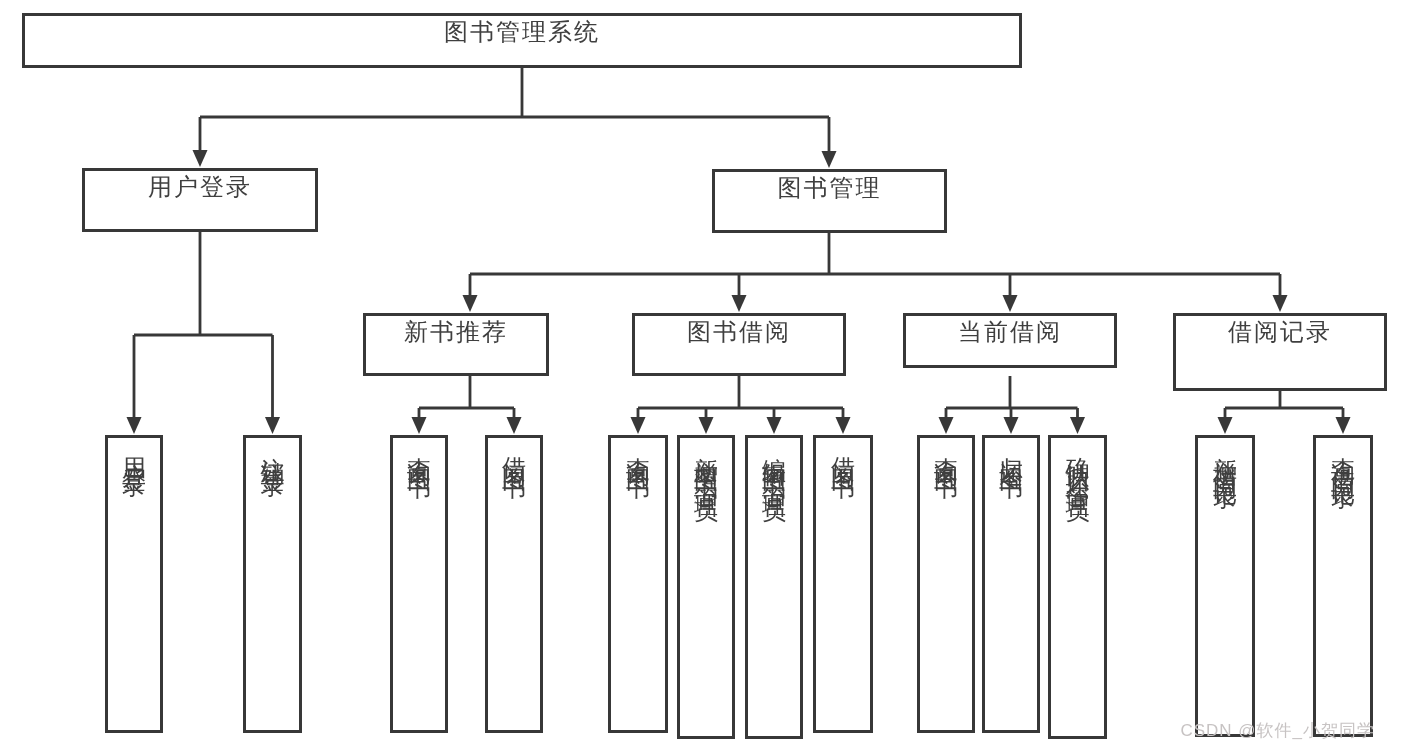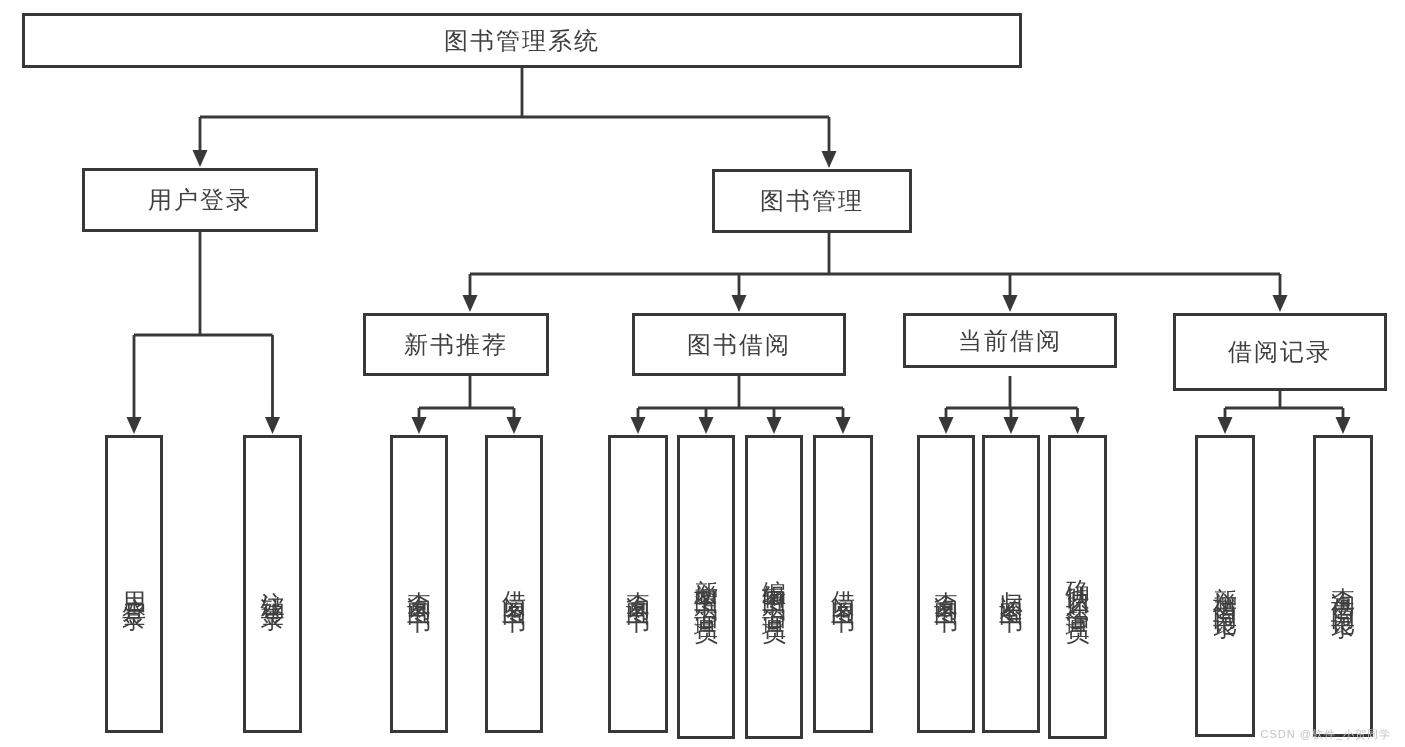--- a/index.html
+++ b/index.html
@@ -10,60 +10,60 @@
     font-family:"Liberation Sans","DejaVu Sans",sans-serif;
     overflow:hidden;
   }
   .connectors{position:absolute;left:0;top:0;pointer-events:none;}
   .box{
     position:absolute;
     box-sizing:border-box;
     border:3px solid #383838;
     background:#ffffff;
     display:flex;
-    align-items:center;
+    align-items:flex-start;
     justify-content:center;
     color:#3f3f3f;
     font-size:24px;
     text-align:center;
   }
   .hbox{letter-spacing:2px;}
   .vtext{
     writing-mode:vertical-rl;
     text-orientation:mixed;
     letter-spacing:6px;
     line-height:1;
   }
   
   .b-root   {left:22px;  top:13px;  width:1000px; height:55px;}
   .b-login2 {left:82px;  top:168px; width:236px;  height:64px;}
-  .b-mgmt   {left:712px; top:169px; width:200px;  height:64px;}
+  .b-mgmt   {left:712px; top:169px; width:235px;  height:64px;}
   .b-rec    {left:363px; top:313px; width:186px;  height:63px;}
   .b-borrow {left:632px; top:313px; width:214px;  height:63px;}
   .b-current{left:903px; top:313px; width:214px;  height:55px;}
   .b-records{left:1173px;top:313px; width:214px;  height:78px;}
   
   .l-login     {left:105px; top:435px; width:58px; height:298px;}
   .l-logout    {left:243px; top:435px; width:59px; height:298px;}
   .l-rec-query {left:390px; top:435px; width:58px; height:298px;}
   .l-rec-borrow{left:485px; top:435px; width:58px; height:298px;}
   .l-bb-query  {left:608px; top:435px; width:60px; height:298px;}
   .l-bb-add    {left:677px; top:435px; width:58px; height:304px;}
   .l-bb-edit   {left:745px; top:435px; width:58px; height:304px;}
   .l-bb-borrow {left:813px; top:435px; width:60px; height:298px;}
   .l-cb-query  {left:917px; top:435px; width:58px; height:298px;}
   .l-cb-return {left:982px; top:435px; width:58px; height:298px;}
   .l-cb-confirm{left:1048px;top:435px; width:59px; height:304px;}
   .l-br-add    {left:1195px;top:435px; width:60px; height:302px;}
   .l-br-query  {left:1313px;top:435px; width:60px; height:302px;}
   .watermark{
     position:absolute;
-    right:14px;
+    right:30px;
     bottom:5px;
-    font-size:11px;
+    font-size:17px;
     letter-spacing:1px;
     color:#c7c3c3;
   }
 </style>
 </head>
 <body>
 
 <div class="canvas">
 
   <svg class="connectors" width="1405" height="747" viewBox="0 0 1405 747">

